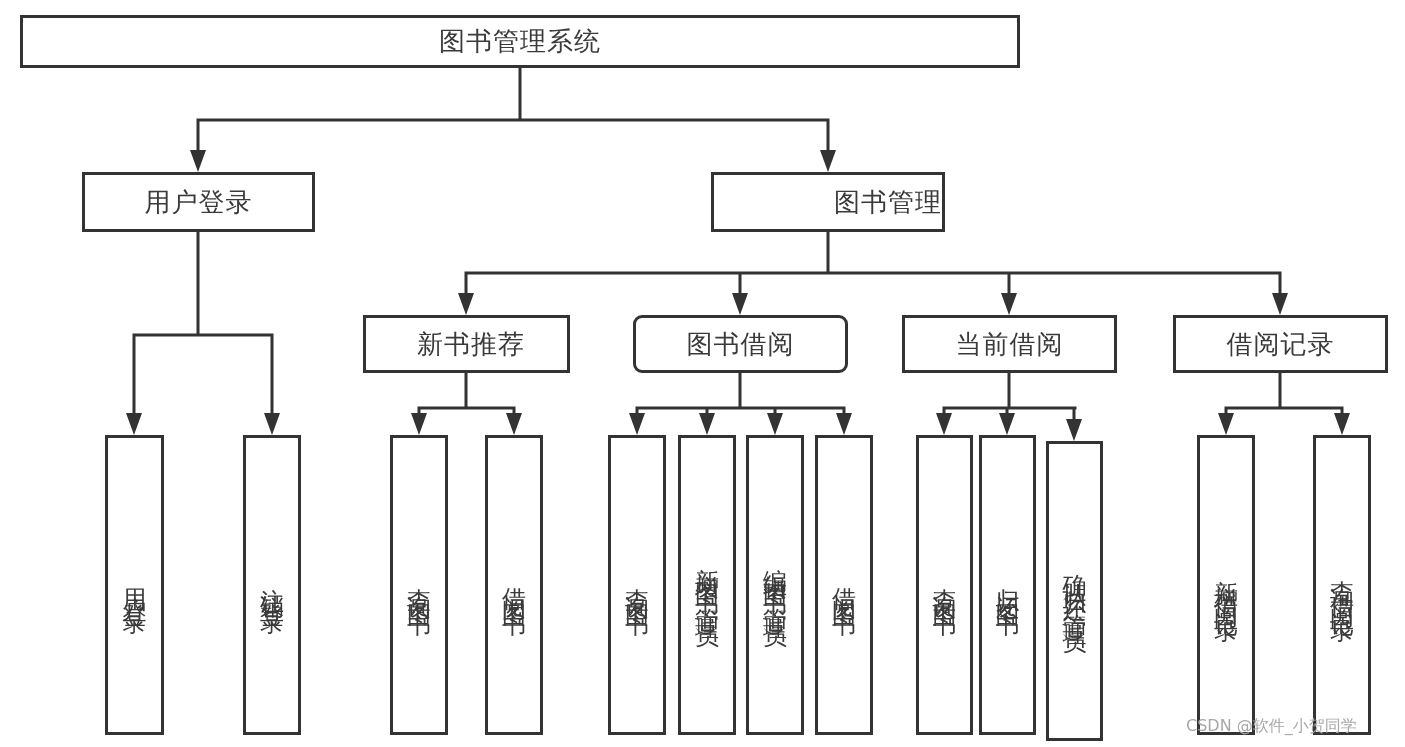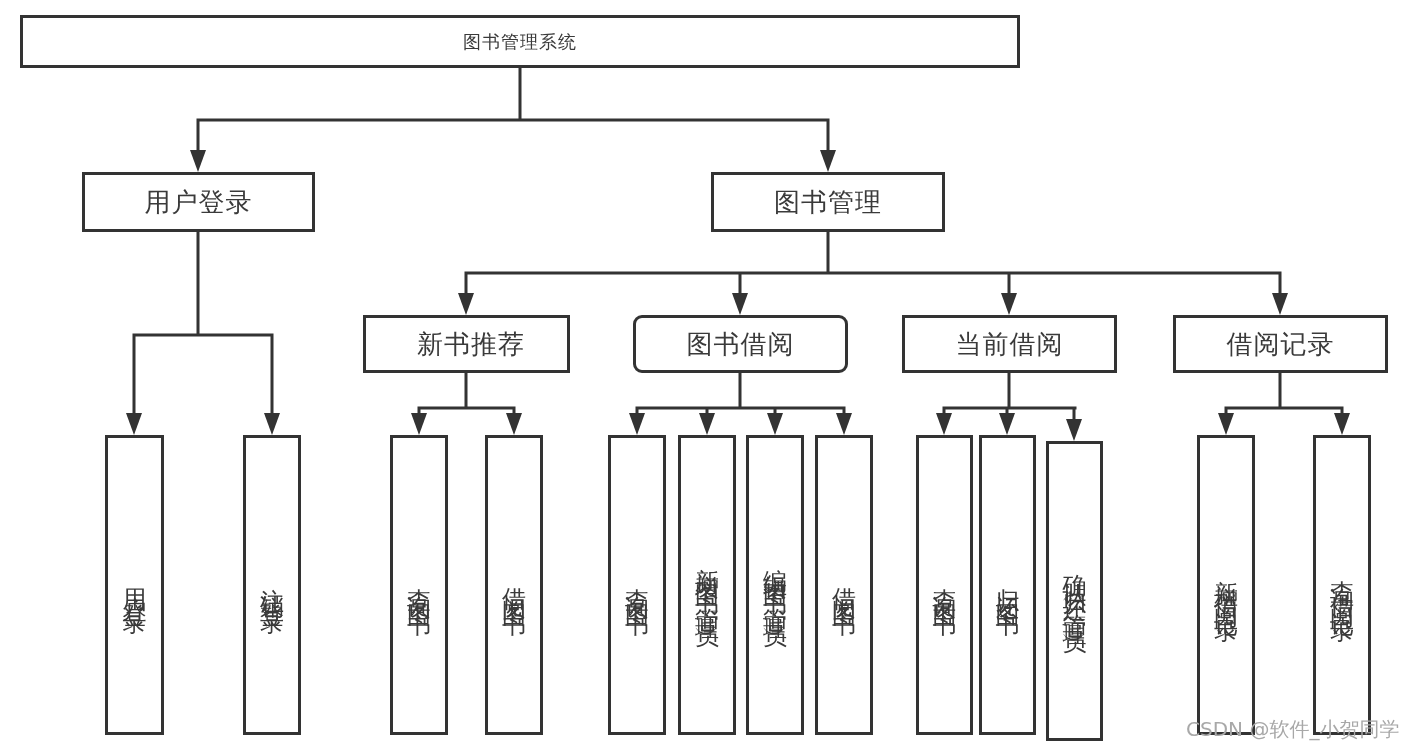--- a/index.html
+++ b/index.html
@@ -49,21 +49,21 @@
     font-size: 24px;
     letter-spacing: 8px;
     line-height: 1;
     color: #3a3a3a;
   }
   .vbox.long span { max-height: 292px; }
   #watermark {
     position: absolute;
     left: 1186px;
     top: 716px;
-    font-size: 20px;
+    font-size: 16px;
     color: #a8a8a8;
     white-space: nowrap;
     z-index: 3;
   }
   svg path { stroke: #333333; stroke-width: 3; fill: none; }
   svg polygon { fill: #333333; stroke: none; }
 </style>
 </head>
 <body>
 
@@ -105,28 +105,28 @@
       <polygon points="999,413 1015,413 1007,435"></polygon>
       <polygon points="1066,419 1082,419 1074,441"></polygon>
     </g>
     <g>
       <path d="M1280 373 V408 M1224.5 408 H1343.5 M1226 408 V416 M1342 408 V416"></path>
       <polygon points="1218,413 1234,413 1226,435"></polygon>
       <polygon points="1334,413 1350,413 1342,435"></polygon>
     </g>
   </svg>
 
-  <div class="hbox" style="left:20px; top:15px; width:1000px; height:53px; font-size:18px;">
+  <div class="hbox" style="left:20px; top:15px; width:1000px; height:53px; font-size:26px;">
     <span>图书管理系统</span>
   </div>
 
   <div class="hbox" style="left:82px; top:172px; width:233px; height:60px;">
     <span>用户登录</span>
   </div>
-  <div class="hbox" style="left:711px; top:172px; width:234px; height:60px;">
+  <div class="hbox" style="left:711px; top:172px; width:234px; height:60px;justify-content:flex-end;">
     <span>图书管理</span>
   </div>
 
   <div class="hbox" style="left:363px; top:315px; width:207px; height:58px;padding-left:9px;">
     <span>新书推荐</span>
   </div>
   <div class="hbox" style="left:633px; top:315px; width:215px; height:58px;border-radius:9px;">
     <span>图书借阅</span>
   </div>
   <div class="hbox" style="left:902px; top:315px; width:215px; height:58px;align-items:center;">

